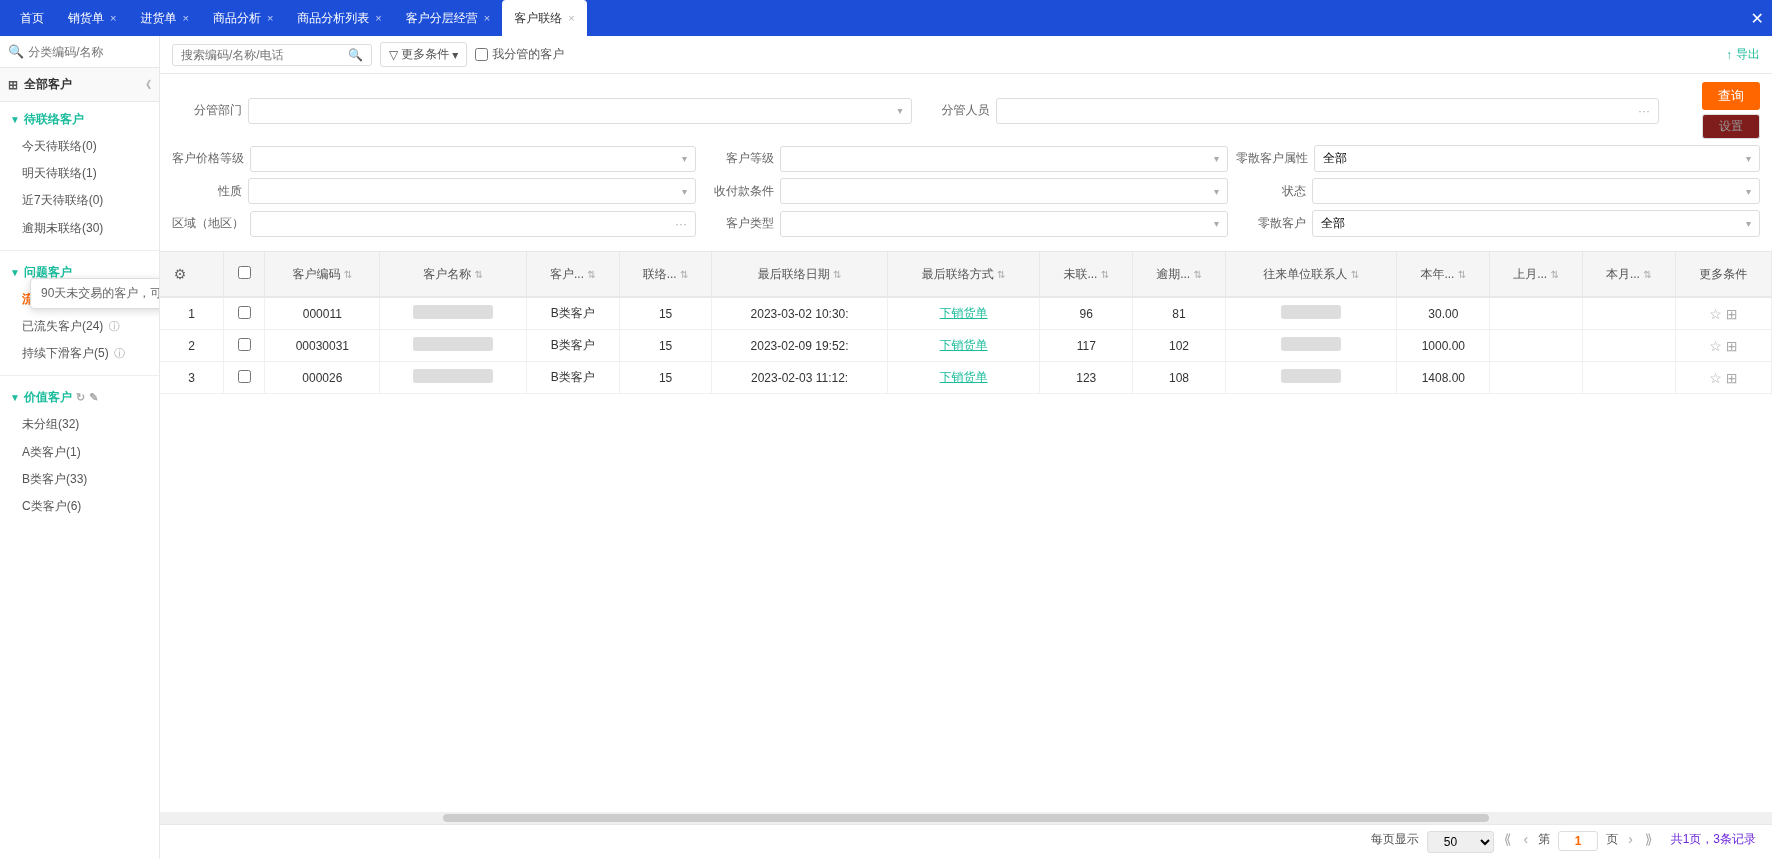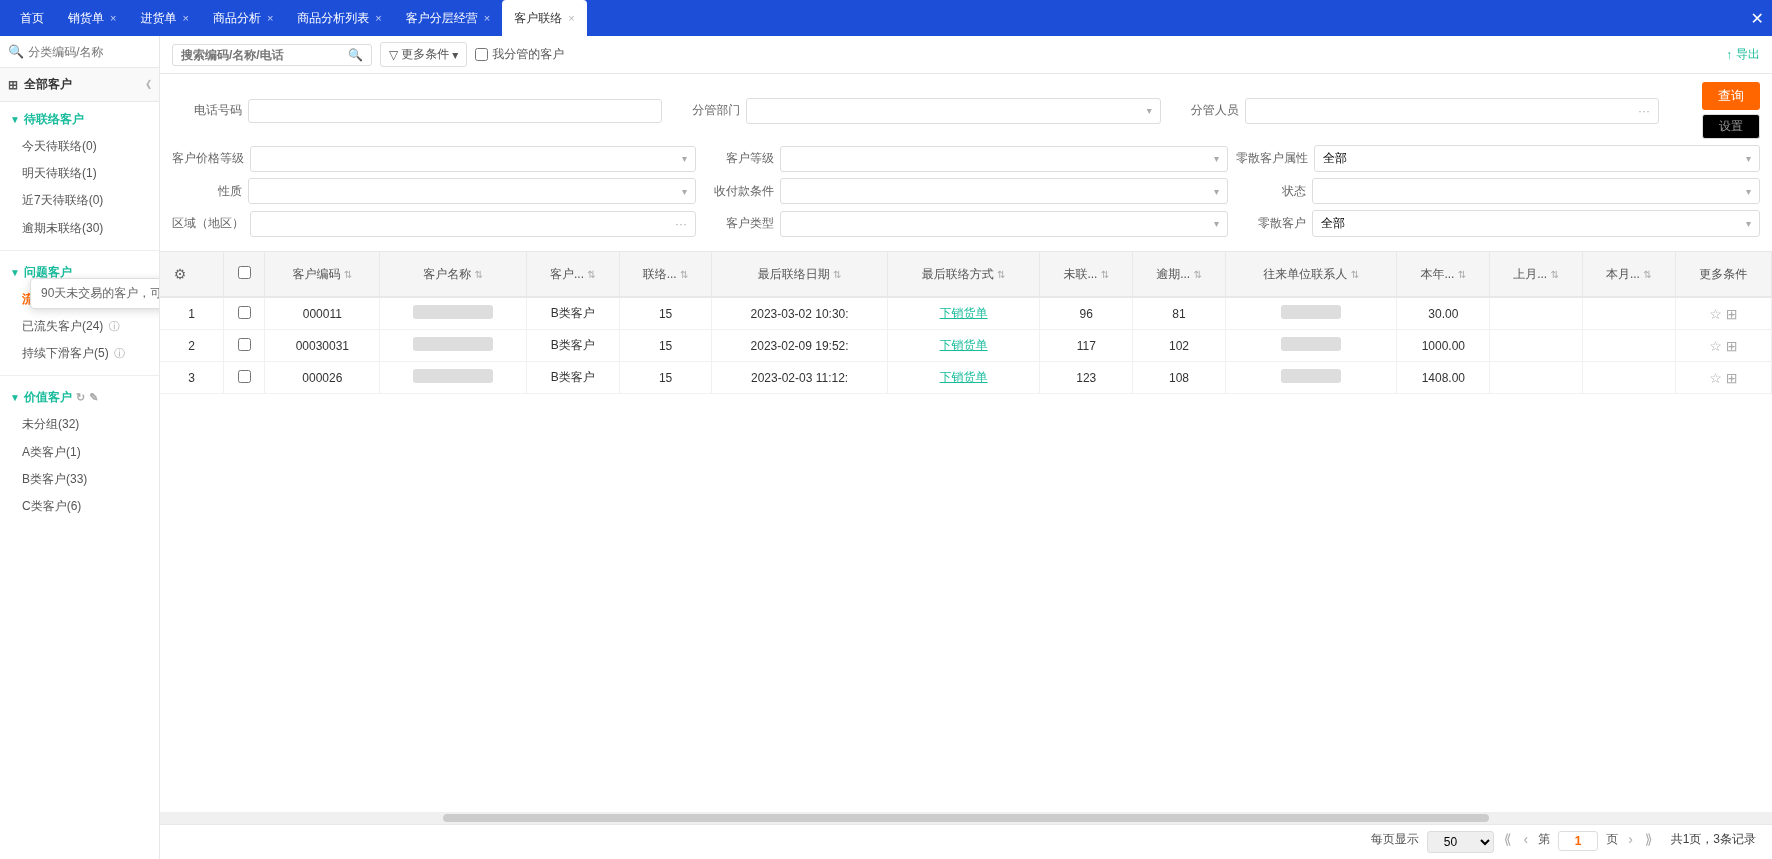--- a/index.html
+++ b/index.html
@@ -141,21 +141,20 @@
       border-radius: 3px;
       padding: 3px 8px;
       width: 200px;
     }
     .filter-search input {
       border: none;
       outline: none;
       font-size: 12px;
       width: 100%;
       background: transparent;
-      font-weight: bold;
     }
     .filter-search-icon { color: #f60; margin-left: 4px; cursor: pointer; }
     .filter-btn {
       display: flex;
       align-items: center;
       gap: 3px;
       padding: 3px 8px;
       border: 1px solid #ddd;
       border-radius: 3px;
       cursor: pointer;
@@ -240,21 +239,21 @@
     .btn-query {
       background: #f60;
       color: white;
       border: none;
       border-radius: 3px;
       padding: 5px 16px;
       cursor: pointer;
       font-size: 13px;
     }
     .btn-settings {
-      background: #000000;
+      background: #7f1d1d;
       color: #999;
       border: 1px solid #ddd;
       border-radius: 3px;
       padding: 3px 12px;
       cursor: pointer;
       font-size: 12px;
     }
 
     
     .table-container {
@@ -496,24 +495,20 @@
       </div>
       <div class="export-btn">
         <span>↑</span>
         <span>导出</span>
       </div>
     </div>
 
     <div class="adv-filter">
 
       <div class="adv-filter-row">
-        <div class="adv-filter-cell">
-          <span class="adv-filter-label">电话号码</span>
-          <input class="adv-filter-input" type="text" style="">
-        </div>
         <div class="adv-filter-cell">
           <span class="adv-filter-label">分管部门</span>
           <div class="adv-filter-select">
             <span></span>
             <span class="caret">▾</span>
           </div>
         </div>
         <div class="adv-filter-cell">
           <span class="adv-filter-label">分管人员</span>
           <div class="adv-filter-select">
@@ -746,16 +741,16 @@
         <option>100</option>
         <option>200</option>
       </select>
       <span class="footer-nav-btn">⟪</span>
       <span class="footer-nav-btn">‹</span>
       <span>第</span>
       <input class="footer-page-input footer-page-highlight" type="text" value="1" style="">
       <span>页</span>
       <span class="footer-nav-btn">›</span>
       <span class="footer-nav-btn">⟫</span>
-      <span style="margin-left:8px;color:#404040;">共1页，3条记录</span>
+      <span style="margin-left:8px;color:#6d28d9;">共1页，3条记录</span>
     </div>
   </div>
 </div>
 
 </body></html>

